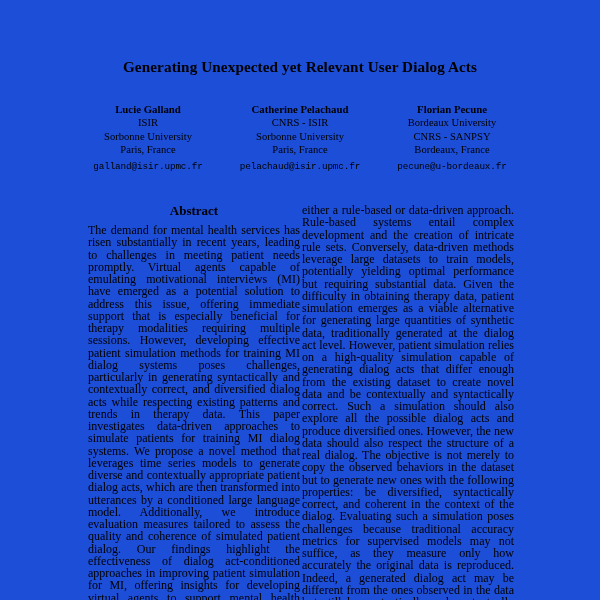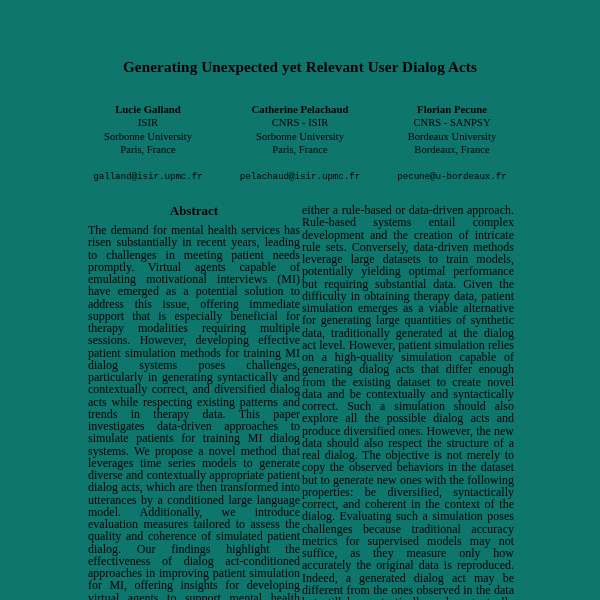--- a/index.html
+++ b/index.html
@@ -12,21 +12,21 @@
     height: 600px;
     overflow: hidden;
     font-family: "Liberation Serif", "DejaVu Serif", serif;
     color: #000000;
     -webkit-font-smoothing: antialiased;
   }
   .page {
     position: relative;
     width: 600px;
     height: 600px;
-    background: #0f766e;
+    background: #1d4ed8;
     overflow: hidden;
   }
 
   
   .title {
     position: absolute;
     left: 0;
     top: 58px;
     width: 600px;
     text-align: center;
@@ -58,21 +58,21 @@
     display: block;
   }
   .author .aline {
     display: block;
   }
   .author .amail {
     display: block;
     font-family: "Liberation Mono", "DejaVu Sans Mono", monospace;
     font-size: 9.3px;
     letter-spacing: -0.1px;
-    margin-top: 13px;
+    margin-top: 3px;
   }
 
   
   .col {
     position: absolute;
     top: 204px;
     width: 212px;
     height: 396px;
     overflow: hidden;
   }
@@ -132,22 +132,22 @@
     <div class="author">
       <span class="aname">Catherine Pelachaud</span>
       <span class="aline">CNRS - ISIR</span>
       <span class="aline">Sorbonne University</span>
       <span class="aline">Paris, France</span>
       <span class="amail">pelachaud@isir.upmc.fr</span>
     </div>
 
     <div class="author">
       <span class="aname">Florian Pecune</span>
+      <span class="aline">Bordeaux University</span>
       <span class="aline">CNRS - SANPSY</span>
-      <span class="aline">Bordeaux University</span>
       <span class="aline">Bordeaux, France</span>
       <span class="amail">pecune@u-bordeaux.fr</span>
     </div>
 
   </div>
 
   <div class="col col-left">
     <div class="sec-center">Abstract</div>
     <p class="body">The demand for mental health services has risen substantially in recent years, leading to challenges in meeting patient needs promptly. Virtual agents capable of emulating motivational interviews (MI) have emerged as a potential solution to address this issue, offering immediate support that is especially beneficial for therapy modalities requiring multiple sessions. However, developing effective patient simulation methods for training MI dialog systems poses challenges, particularly in generating syntactically and contextually correct, and diversified dialog acts while respecting existing patterns and trends in therapy data. This paper investigates data-driven approaches to simulate patients for training MI dialog systems. We propose a novel method that leverages time series models to generate diverse and contextually appropriate patient dialog acts, which are then transformed into utterances by a conditioned large language model. Additionally, we introduce evaluation measures tailored to assess the quality and coherence of simulated patient dialog. Our findings highlight the effectiveness of dialog act-conditioned approaches in improving patient simulation for MI, offering insights for developing virtual agents to support mental health therapy.</p>
 

